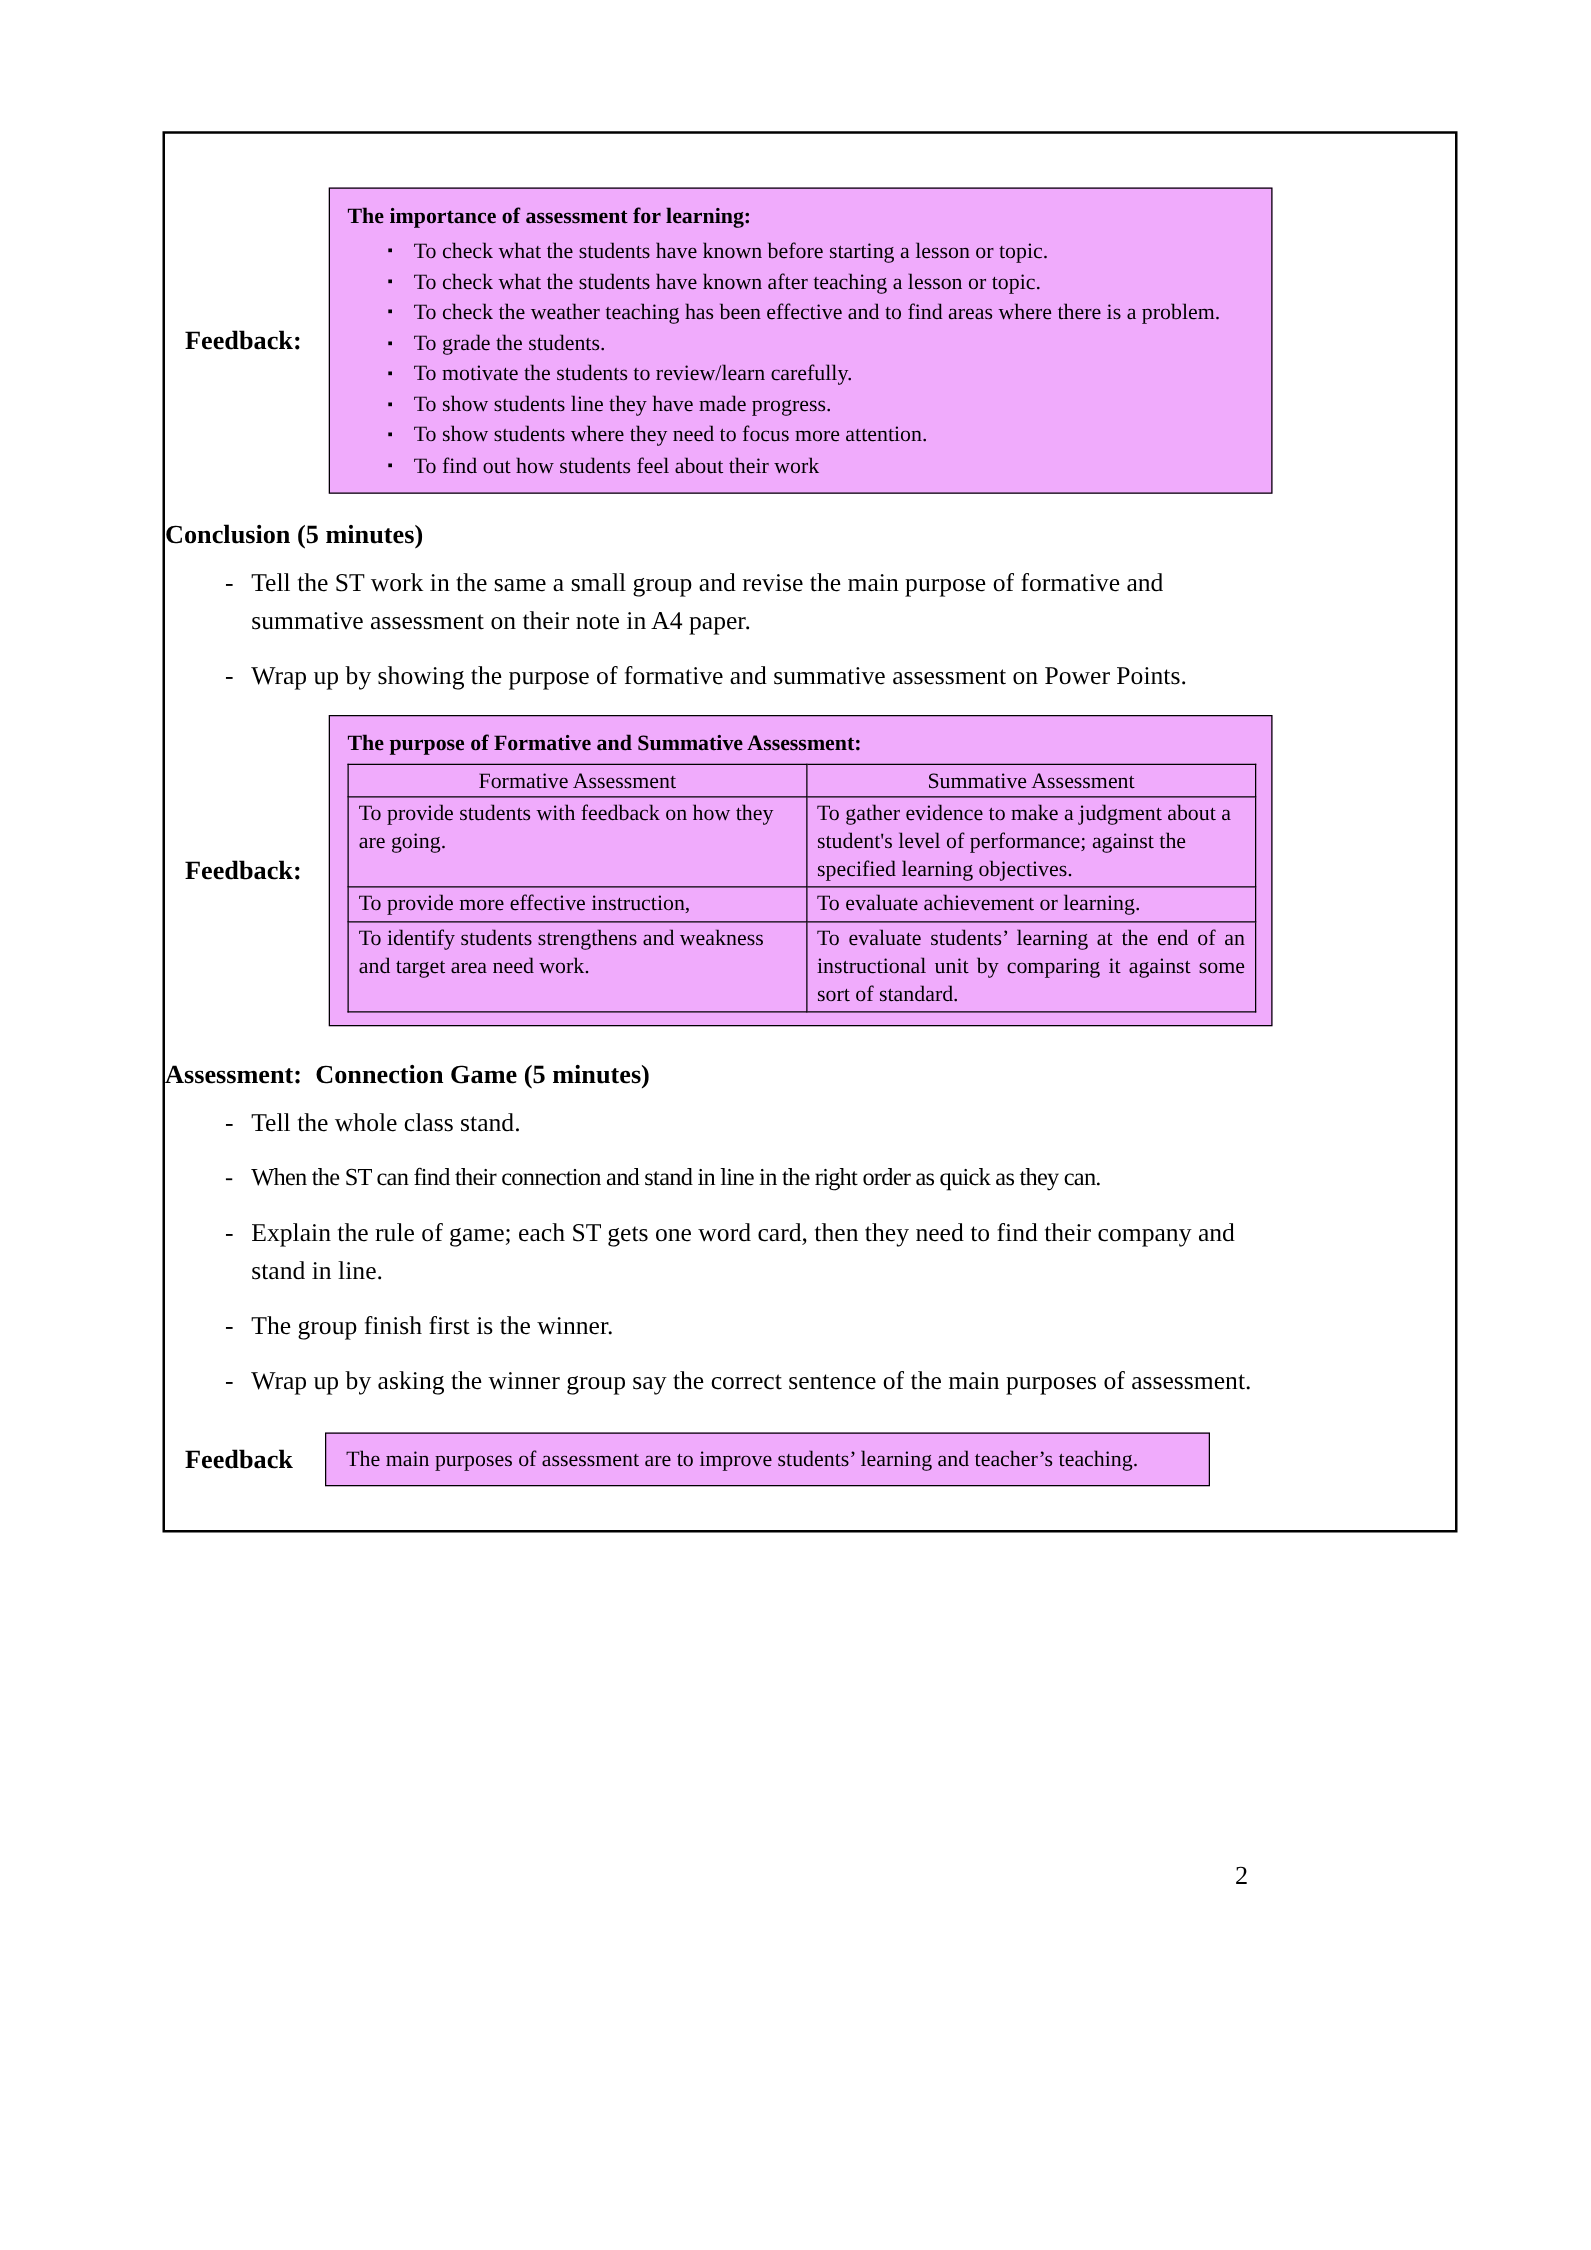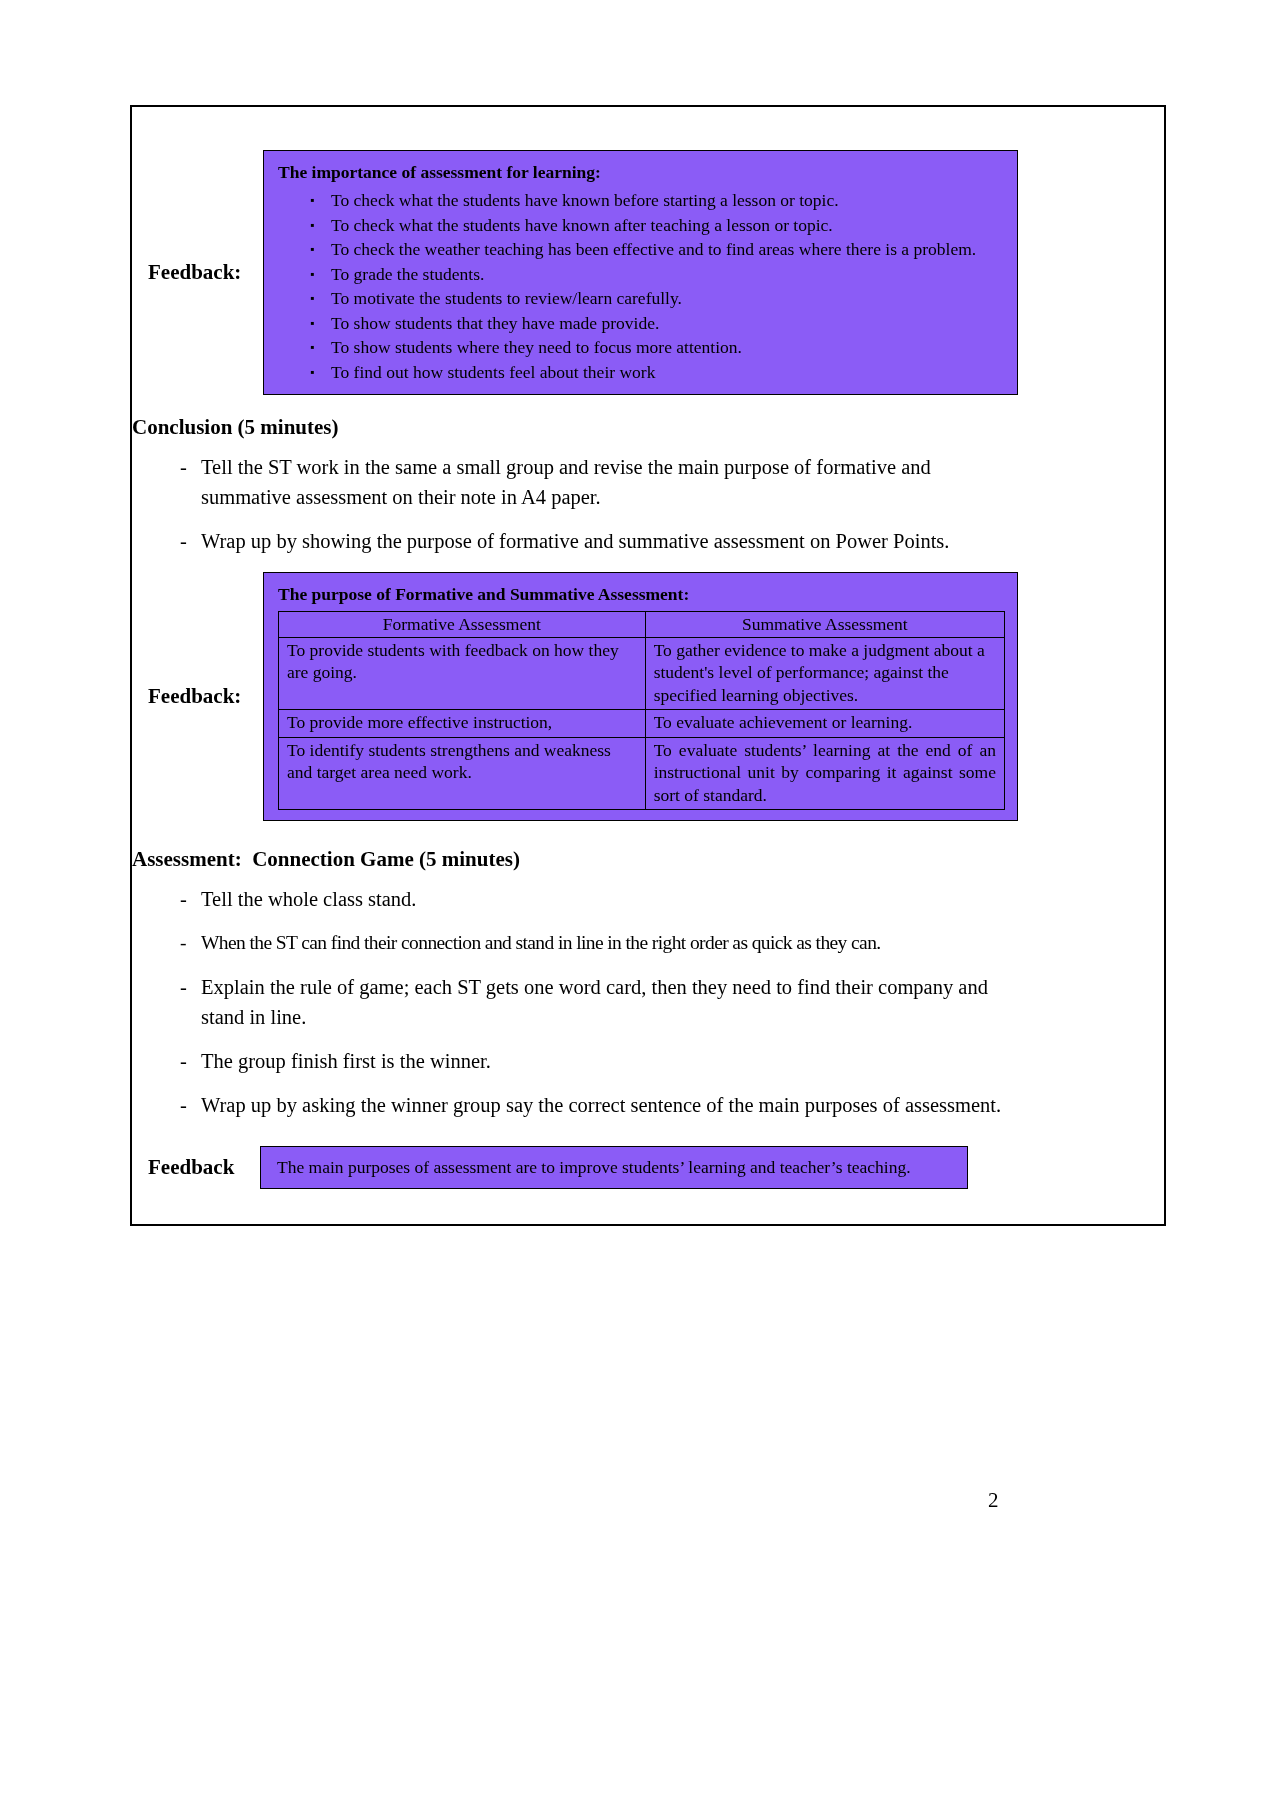--- a/index.html
+++ b/index.html
@@ -27,21 +27,21 @@
     width: 131px;
     padding-left: 16px;
     flex-shrink: 0;
     font-weight: bold;
     font-size: 21px;
   }
   .fb-box {
     border: 1.5px solid #000;
     width: 755px;
     padding: 9px 12px 10px 14px;
-    background: #8b5cf6;
+    background: #f0abfc;
   }
   .fb-box-title { font-weight: bold; font-size: 17.5px; line-height: 24px; }
   .square-list { list-style: none; margin: 4px 0 0 0; padding: 0 0 0 32px; }
   .square-list li {
     position: relative;
     padding-left: 21px;
     font-size: 17.5px;
     line-height: 24.5px;
   }
   .square-list li::before {
@@ -115,21 +115,21 @@
   <div class="fb-row first">
     <div class="fb-label">Feedback:</div>
     <div class="fb-box">
       <div class="fb-box-title">The importance of assessment for learning:</div>
       <ul class="square-list">
         <li>To check what the students have known before starting a lesson or topic.</li>
         <li>To check what the students have known after teaching a lesson or topic.</li>
         <li>To check the weather teaching has been effective and to find areas where there is a problem.</li>
         <li>To grade the students.</li>
         <li>To motivate the students to review/learn carefully.</li>
-        <li>To show students that they have made provide.</li>
+        <li>To show students line they have made progress.</li>
         <li>To show students where they need to focus more attention.</li>
         <li>To find out how students feel about their work</li>
       </ul>
     </div>
   </div>
 
   <div class="heading">Conclusion (5 minutes)</div>
   <div class="dash-list">
     <div class="dash-item">Tell the ST work in the same a small group and revise the main purpose of formative and summative assessment on their note in A4 paper.</div>
     <div class="dash-item">Wrap up by showing the purpose of formative and summative assessment on Power Points.</div>

